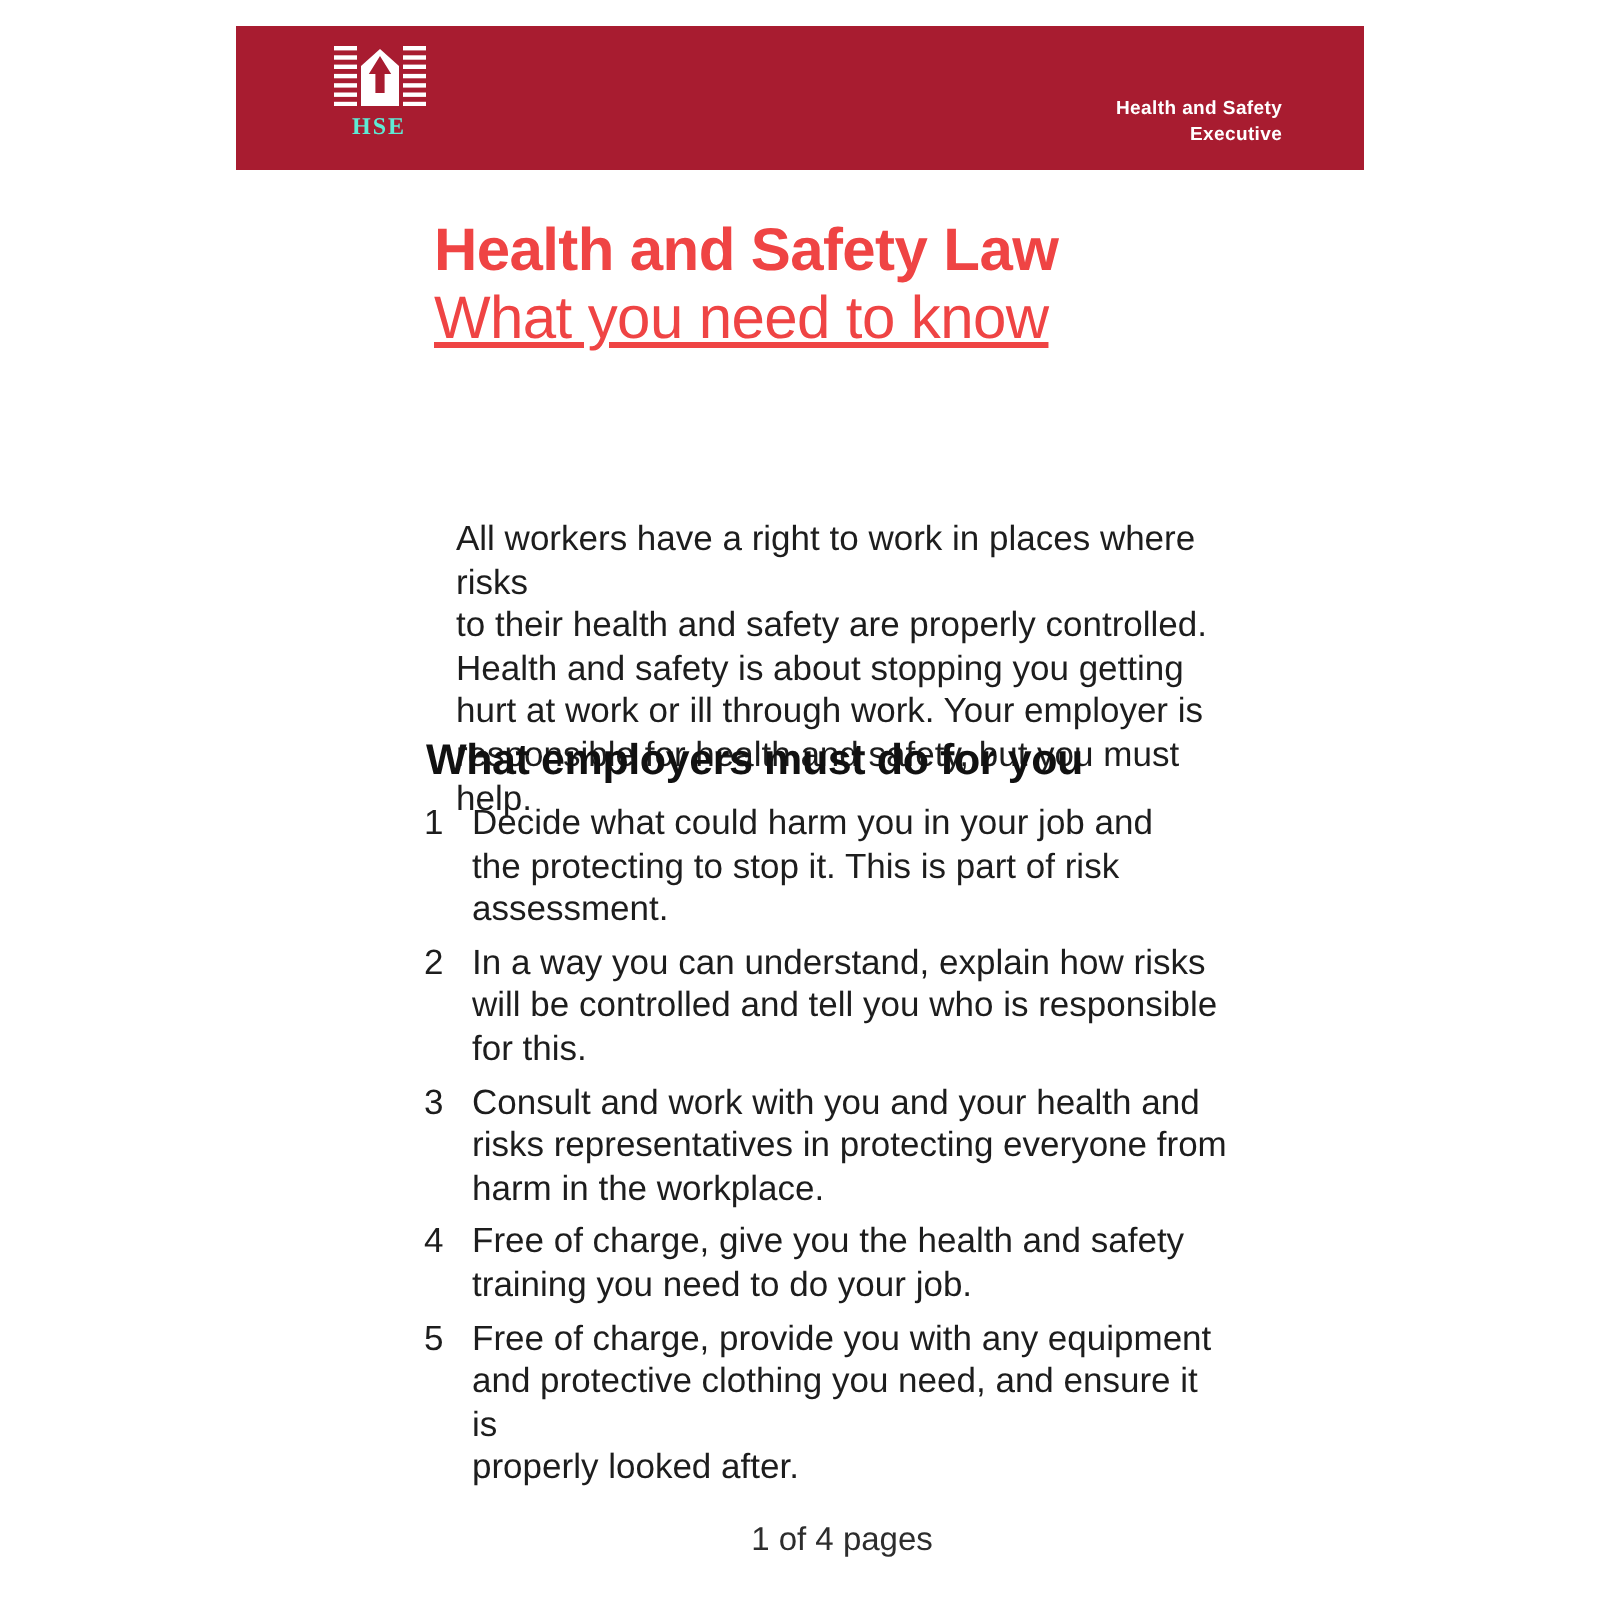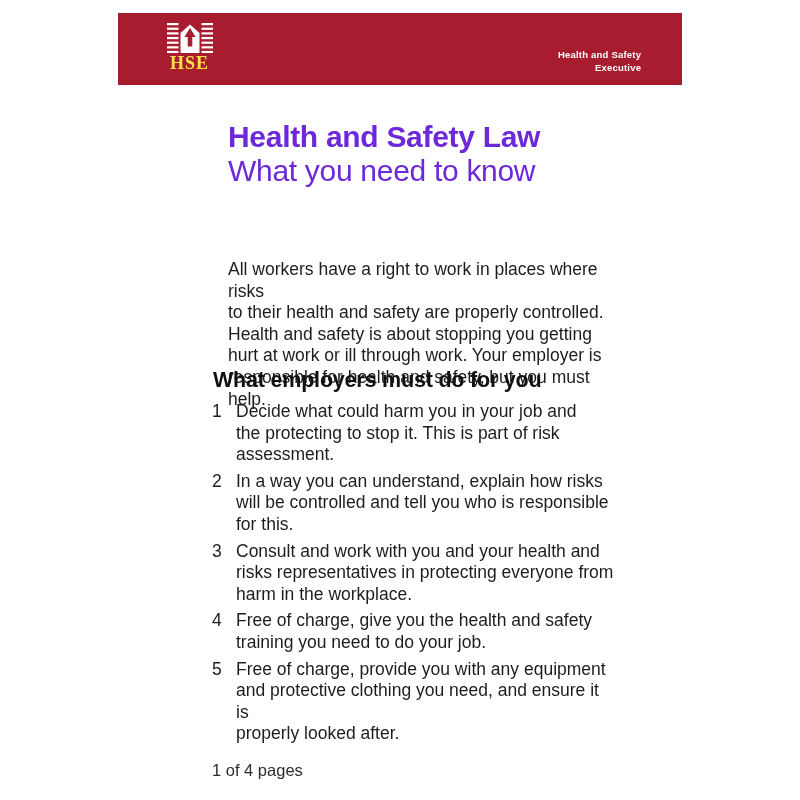--- a/index.html
+++ b/index.html
@@ -31,24 +31,24 @@
     width: 47px;
     text-align: center;
   }
   .logo-mark {
     display: block;
     width: 46px;
     height: 30px;
     margin: 0 auto;
   }
   .logo-text {
-    color: #fde047;
+    color: #5eead4;
     font-family: "Liberation Serif", serif;
     font-weight: 700;
-    font-size: 18px;
+    font-size: 12px;
     line-height: 19px;
     letter-spacing: 1px;
     margin-top: 1px;
   }
   .org-name {
     position: absolute;
     left: 440px;
     top: 35px;
     color: #ffffff;
     font-size: 9.5px;
@@ -56,28 +56,28 @@
     line-height: 13px;
     letter-spacing: 0.2px;
     text-align: right;
   }
   .org-name span { display: block; }
   
   .title {
     position: absolute;
     left: 212px;
     top: 104px;
-    margin: 16px;
-    color: #6d28d9;
+    margin: 5px;
+    color: #ef4444;
     font-size: 30px;
     line-height: 34px;
     letter-spacing: -0.3px;
   }
   .title-line1 { display: block; font-weight: 700; }
-  .title-line2 { display: block; font-weight: 400; }
+  .title-line2 { display: block; font-weight: 400; text-decoration: underline; }
   
   .intro {
     position: absolute;
     left: 212px;
     top: 243px;
     width: 400px;
     margin: 16px;
     color: #1d1d1d;
     font-size: 17.5px;
     line-height: 21.6px;
@@ -114,21 +114,21 @@
   .duty-text {
     flex: 1;
     white-space: pre-line;
   }
   
   .footer {
     position: absolute;
     left: 212px;
     top: 760px;
     width: 418px;
-    text-align: left;
+    text-align: center;
     color: #2d2d2d;
     font-size: 16.5px;
     line-height: 20px;
   }
 </style>
 </head>
 <body>
 
 <div class="page">
 

